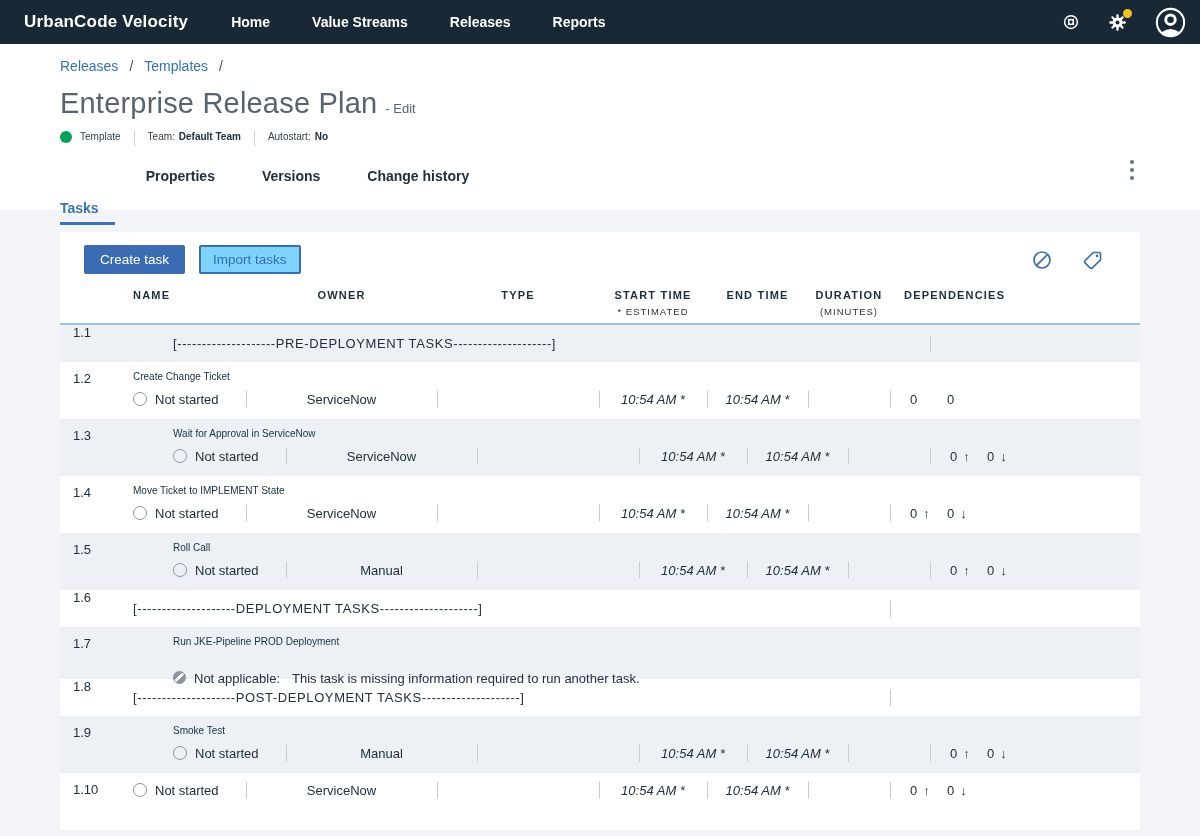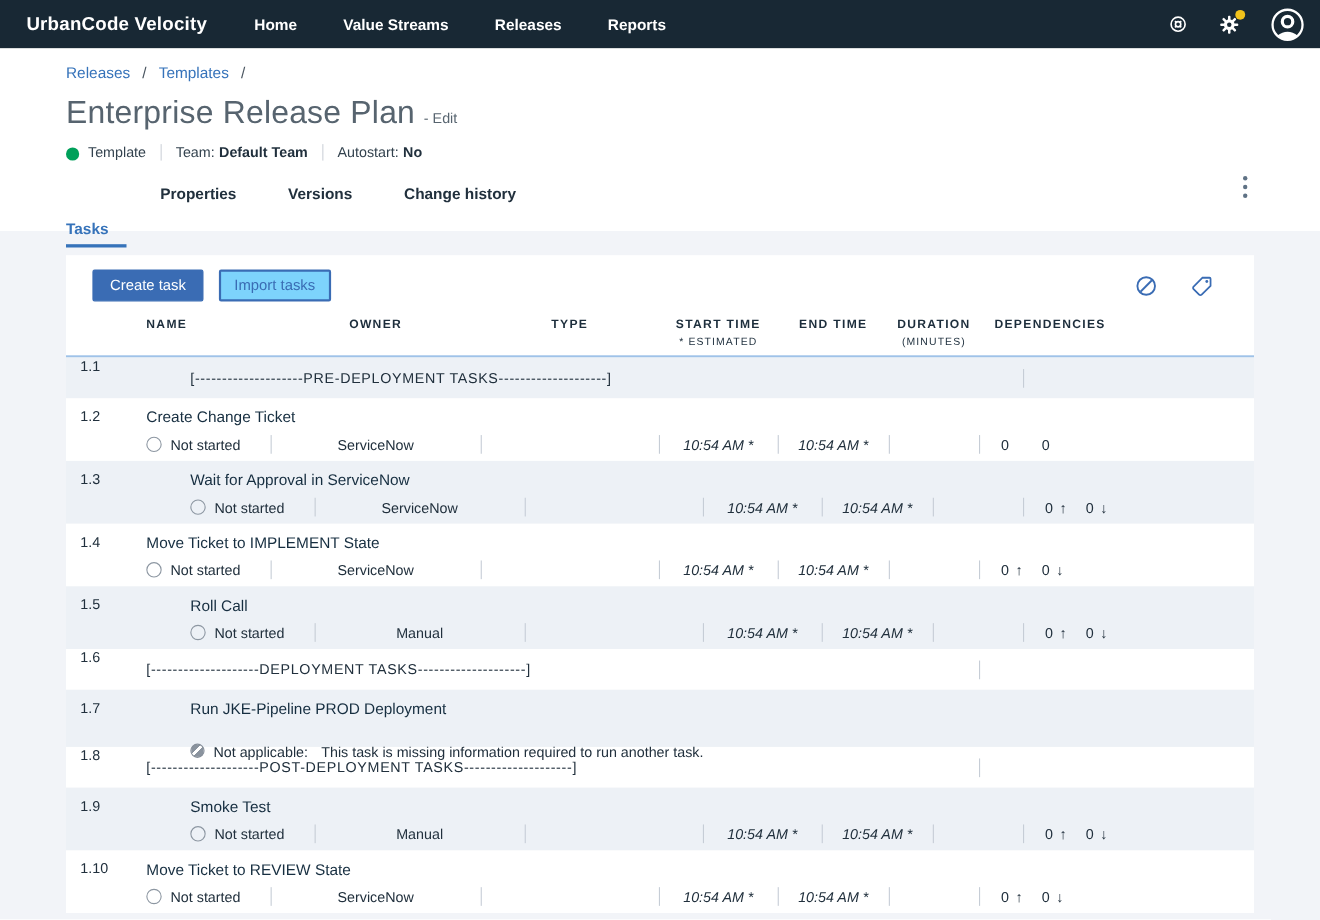--- a/index.html
+++ b/index.html
@@ -15,21 +15,21 @@
   .notif-dot { position:absolute; top:-3px; right:-4px; width:9px; height:9px; border-radius:50%; background:#f1c21b; }
 
   
   .page-head { background:#fff; padding-left:60px; position:relative; height:166px; }
   .breadcrumb { display:flex; align-items:center; gap:11px; padding-top:14px; font-size:14px; }
   .crumb { color:#3673ba; cursor:pointer; }
   .crumb-sep { color:#4a5560; }
   .title-row { margin-top:13px; display:flex; align-items:baseline; gap:8px; }
   .page-title { font-size:29px; font-weight:400; color:#57646f; letter-spacing:.2px; }
   .title-suffix { font-size:13px; color:#57646f; }
-  .meta-row { margin-top:11px; display:flex; align-items:flex-end; font-size:13px; color:#33424e; }
+  .meta-row { margin-top:11px; display:flex; align-items:flex-start; font-size:10px; color:#33424e; }
   .green-dot { width:12px; height:12px; border-radius:50%; background:#00a05a; margin-right:8px; }
   .meta-sep { width:1px; height:15px; background:#cdd2d9; margin:0 13px; }
   .meta-strong { font-weight:700; margin-left:4px; color:#21303d; }
   .kebab { position:absolute; right:62px; top:112px; display:flex; flex-direction:column; gap:4px; cursor:pointer; padding:4px; }
   .kebab i { width:4px; height:4px; border-radius:50%; background:#5f7285; }
   .tabs { display:flex; margin-top:22px; }
   .tab { font-size:14px; font-weight:600; color:#21303d; margin-right:47px; padding-bottom:9px; position:relative; cursor:pointer; }
   .tab.active { color:#3673ba;margin-top:32px; }
   .tab.active::after { content:""; position:absolute; left:0; bottom:0; width:142%; height:3px; background:#3673ba; }
 
@@ -52,21 +52,21 @@
   .th-sub { display:block; font-size:9.5px; font-weight:400; letter-spacing:1px; margin-top:3px; }
   .th.left { text-align:left; padding-left:8px; }
   .th.deps { text-align:left; padding-left:14px; }
 
   
   .row { display:grid; grid-template-columns:65px 1fr; }
   .row.shade { background:#edf1f6;gap:40px; }
   .num { font-size:13px; color:#21303d; padding-left:13px; }
   .r-task { height:57px; } .r-task .num, .r-note .num { padding-top:9px; }
   .r-note { height:52px; }
-  .task-name { font-size:14px; color:#162e40; padding-top:9px; padding-left:8px; }
+  .task-name { font-size:10px; color:#162e40; padding-top:9px; padding-left:8px; }
   .detail { display:grid; grid-template-columns:121px 191px 162px 108px 101px 82px 1fr;
             align-items:center; font-size:13px; color:#21303d; margin-top:6px; height:22px; }
   .cell { position:relative; height:22px; display:flex; align-items:center; justify-content:center; }
   .cell.sep::before { content:""; position:absolute; left:0; top:50%; transform:translateY(-50%);
                       width:1px; height:17px; background:#c6cdd6; }
   .cell.status { justify-content:flex-start; padding-left:8px; gap:8px; }
   .radio { width:14px; height:14px; border:1px solid #8d97a2; border-radius:50%; background:transparent; flex:0 0 auto; }
   .cell.time { font-style:italic; }
   .cell.deps { justify-content:flex-start; padding-left:20px; }
   .dep-pair { display:inline-flex; align-items:center; gap:6px; width:37px; }
@@ -377,21 +377,20 @@
                   <span>0</span>
                   <span class="dep-arrow">↓</span>
                 </span>
               </div>
             </div>
           </div>
         </div>
         <div class="row r-task">
           <div class="num">1.10</div>
           <div>
-            <div class="task-name">Move Ticket to REVIEW State</div>
             <div class="detail">
               <div class="cell status">
                 <span class="radio"></span>
                 <span>Not started</span>
               </div>
               <div class="cell sep">ServiceNow</div>
               <div class="cell sep"></div>
               <div class="cell sep time">10:54 AM *</div>
               <div class="cell sep time">10:54 AM *</div>
               <div class="cell sep"></div>

